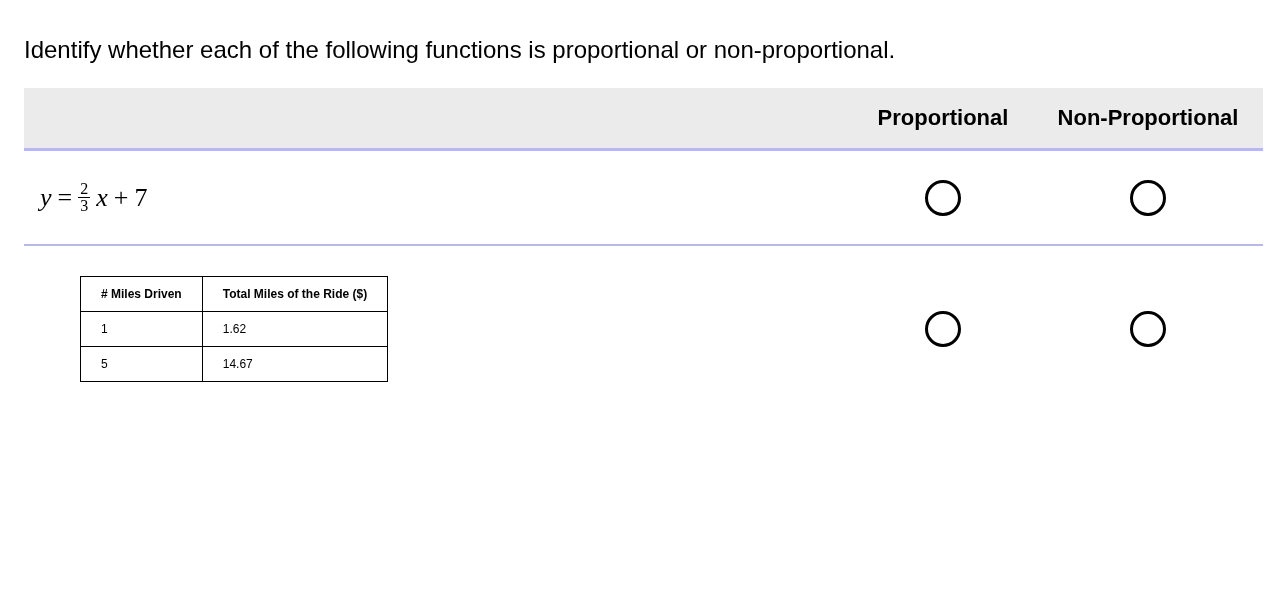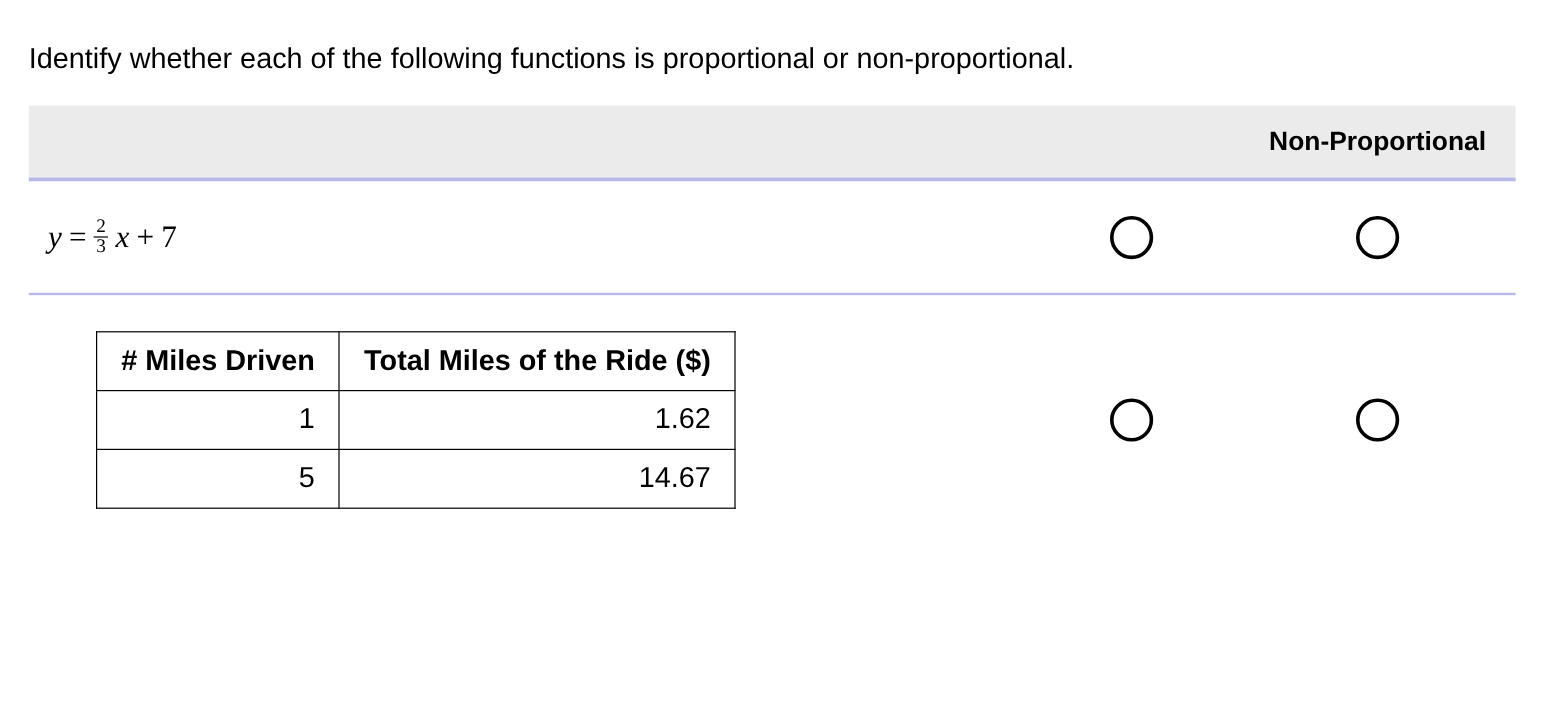--- a/index.html
+++ b/index.html
@@ -77,37 +77,38 @@
   }
   .frac .num { border-bottom: 1.5px solid #000; padding: 0 2px; }
   .frac .den { padding: 0 2px; }
   .ride-table {
     border: 1.5px solid #000;
     border-collapse: collapse;
     margin-left: 40px;
   }
   .ride-table th, .ride-table td {
     border: 1.5px solid #000;
-    font-size: 24px;
-    text-align: right;
+    font-size: 12px;
+    text-align: left;
     padding: 10px 20px;
   }
   .ride-table th {
     font-weight: bold;
   }
 </style>
 </head>
 <body>
 
 <div class="container">
 
   <div class="prompt">Identify whether each of the following functions is proportional or non-proportional.</div>
 
   <div class="header-row">
     <div class="header-spacer"></div>
+    <div class="col-head col-prop">Proportional</div>
     <div class="col-head col-nonprop">Non-Proportional</div>
   </div>
 
   <div class="question-row">
     <div class="question-content">
       <span class="equation">
         <span class="eq-var">y</span>
         <span>=</span>
         <span class="frac">
           <span class="num">2</span>

